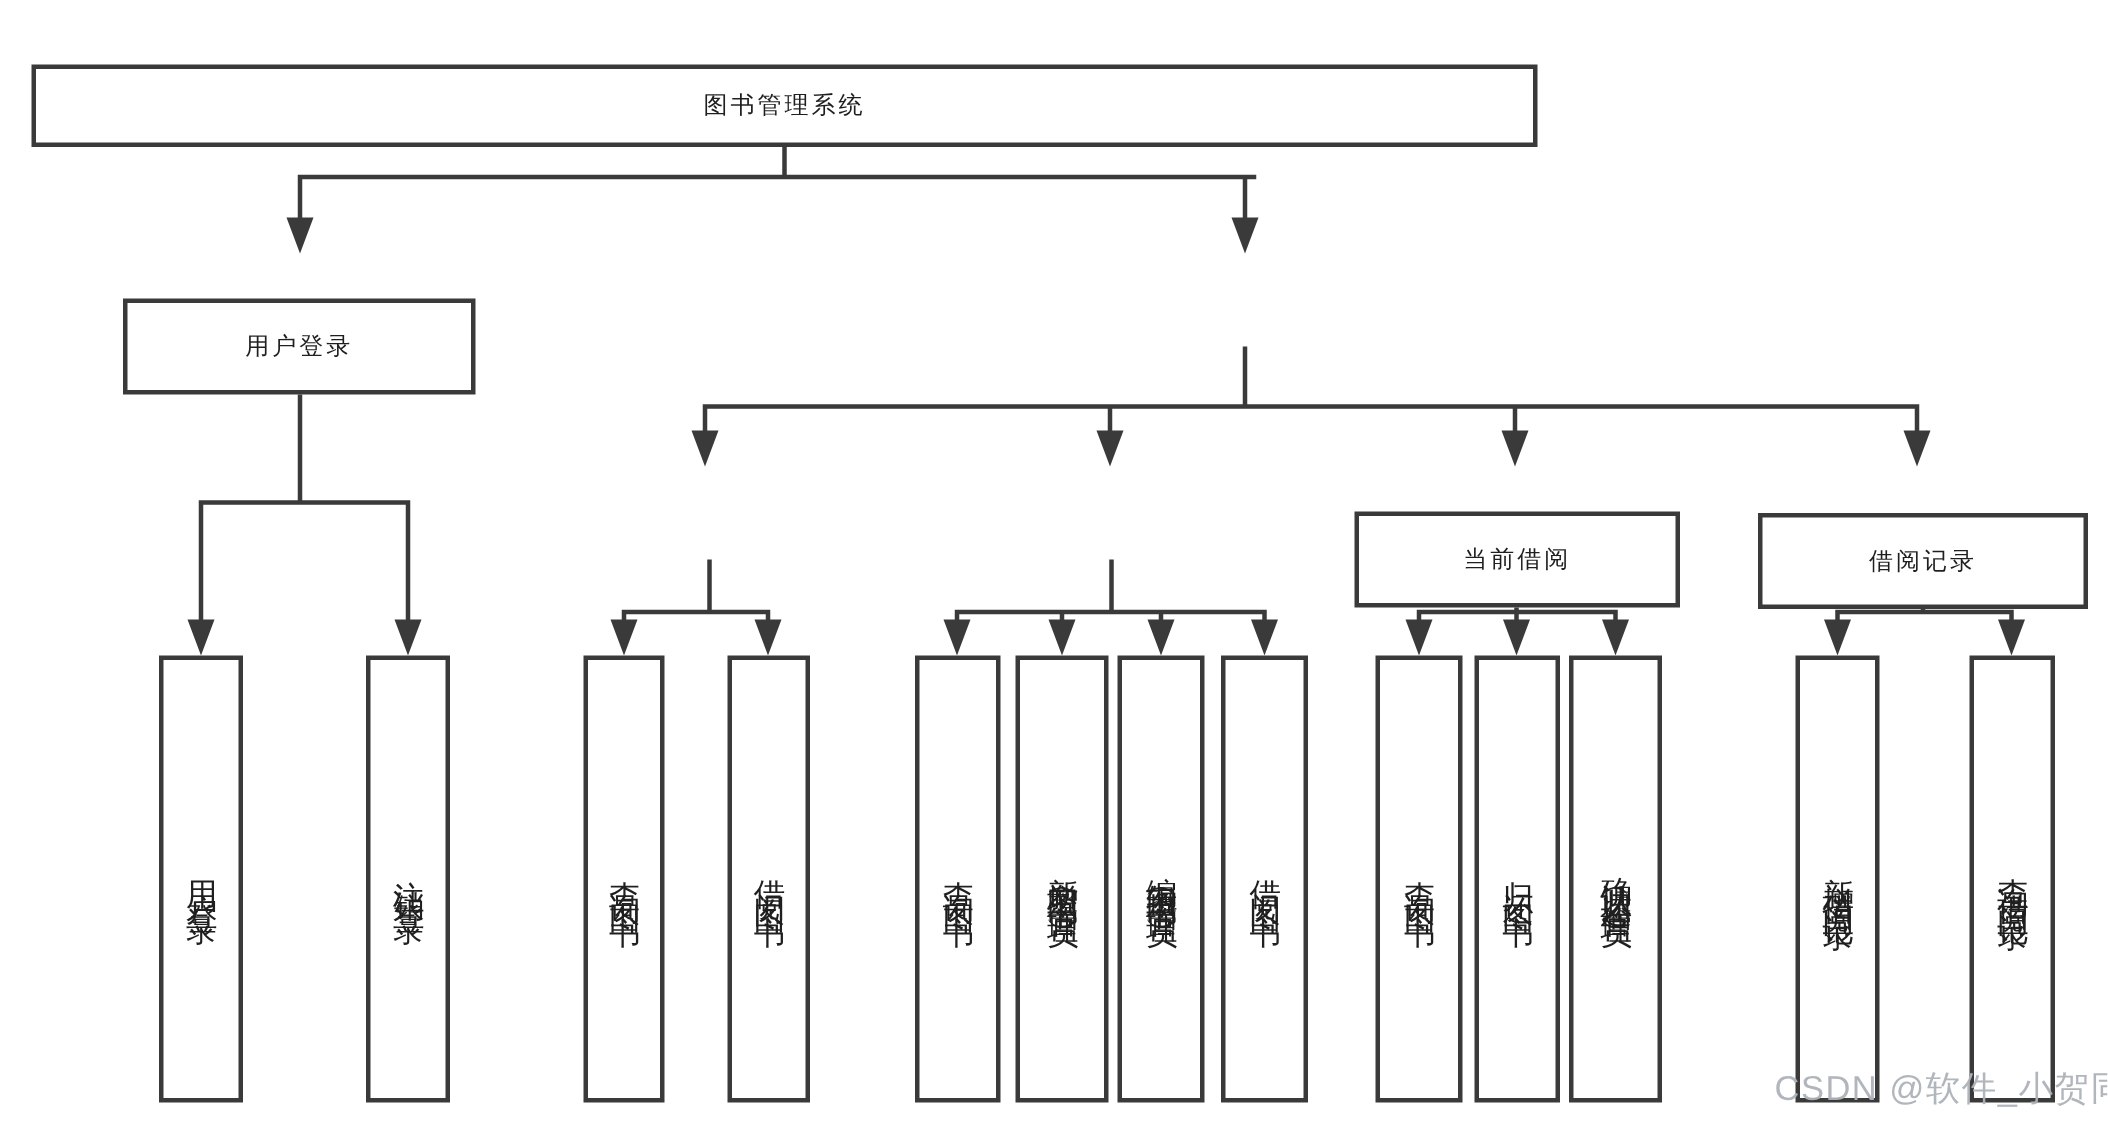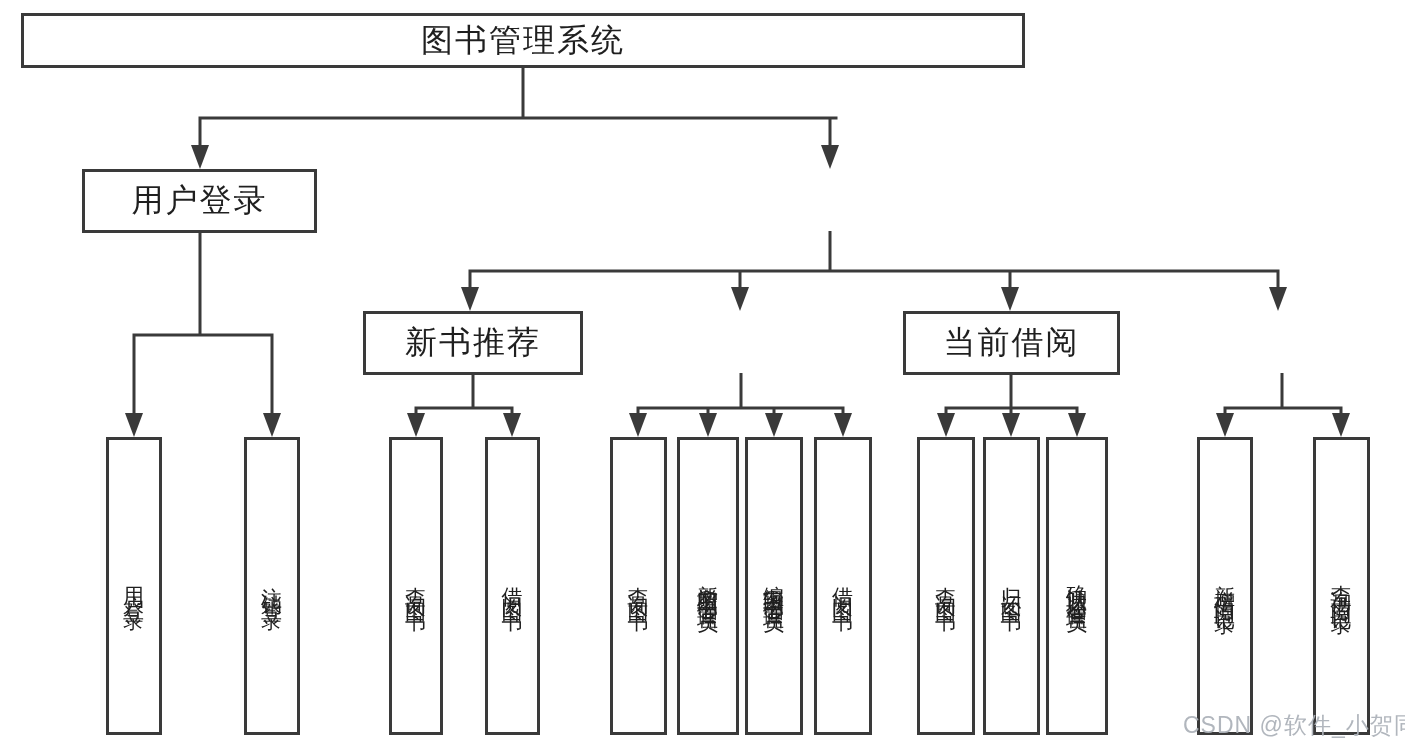--- a/index.html
+++ b/index.html
@@ -13,21 +13,21 @@
   #connectors{position:absolute;left:0;top:0;width:1405px;height:747px;z-index:1;}
   .node{
     position:absolute;
     box-sizing:border-box;
     background:#ffffff;
     border:3px solid #3a3a3a;
     display:flex;align-items:center;justify-content:center;
     color:#1f1f1f;
     z-index:2;
   }
-  .h-node{font-size:32px;letter-spacing:2px;white-space:nowrap;}
+  .h-node{font-size:16px;letter-spacing:2px;white-space:nowrap;margin-top:30px;}
   .root-node{left:21px;top:13px;width:1004px;height:55px;}
   .lvl2-node{height:64px;}
   .lvl3-node{height:64px;}
   .col-node{
     top:437px;height:298px;
     writing-mode:vertical-rl;
     text-orientation:upright;
     font-size:21px;
     letter-spacing:8px;
     line-height:1;
@@ -91,22 +91,22 @@
     </g>
   </svg>
 
   <div class="node h-node root-node">图书管理系统</div>
 
   <div class="node h-node lvl2-node" style="left:82px;top:169px;width:235px;">用户登录</div>
 
   <div class="node col-node" style="left:106px;width:56px;">用户登录</div>
   <div class="node col-node" style="left:244px;width:56px;">注销登录</div>
 
-  <div class="node h-node lvl3-node" style="left:363px;top:311px;width:220px;">新书推荐</div>
   <div class="node h-node lvl3-node" style="left:903px;top:311px;width:217px;">当前借阅</div>
+  <div class="node h-node lvl3-node" style="left:1172px;top:312px;width:220px;">借阅记录</div>
 
   <div class="node col-node" style="left:389px;width:54px;">查询图书</div>
   <div class="node col-node" style="left:485px;width:55px;">借阅图书</div>
 
   <div class="node col-node" style="left:610px;width:57px;">查询图书</div>
   <div class="node col-node" style="left:677px;width:62px;letter-spacing:4px;">新增图书（管理员）</div>
   <div class="node col-node" style="left:745px;width:58px;letter-spacing:4px;">编辑图书（管理员）</div>
   <div class="node col-node" style="left:814px;width:58px;">借阅图书</div>
 
   <div class="node col-node" style="left:917px;width:58px;">查询图书</div>

